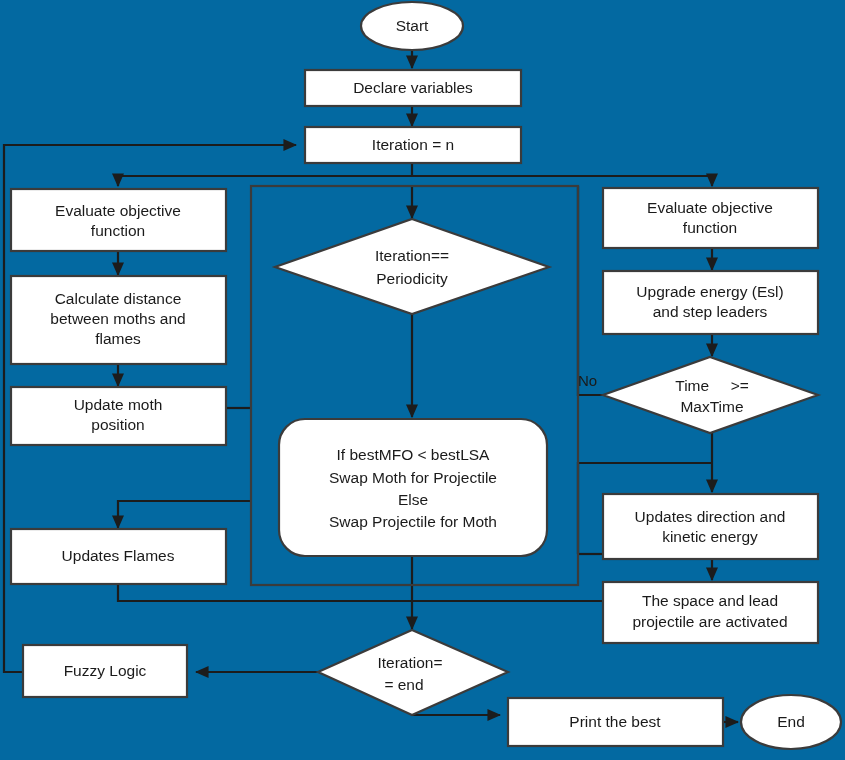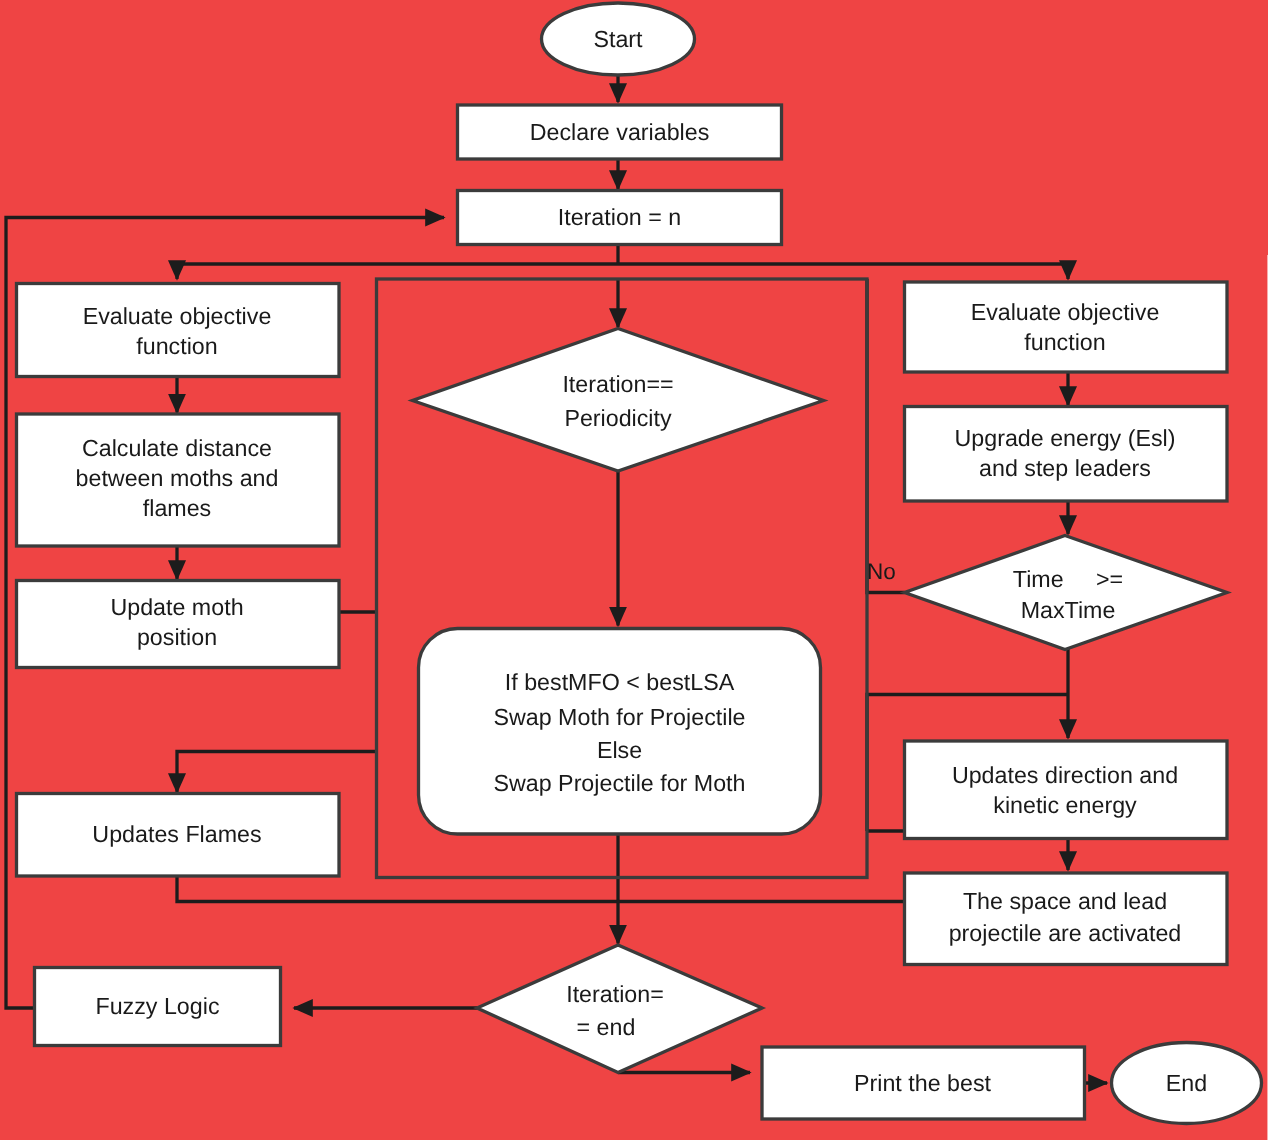--- a/index.html
+++ b/index.html
@@ -4,21 +4,21 @@
 <style>
   html, body {
     margin: 0;
     padding: 0;
     background: #ffffff;
   }
   #page {
     position: relative;
     width: 845px;
     height: 760px;
-    background: #ef4444;
+    background: #0369a1;
     font-family: "Liberation Sans", sans-serif;
     overflow: hidden;
   }
   svg.flow {
     display: block;
     width: 845px;
     height: 760px;
   }
   .shape {
     fill: #ffffff;

